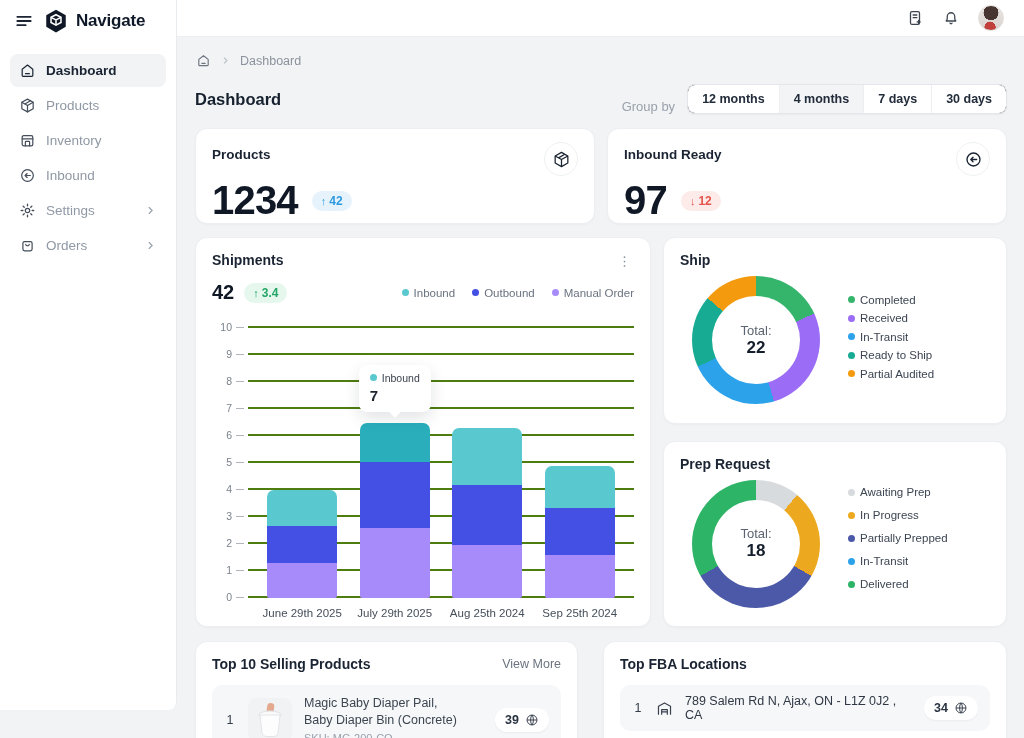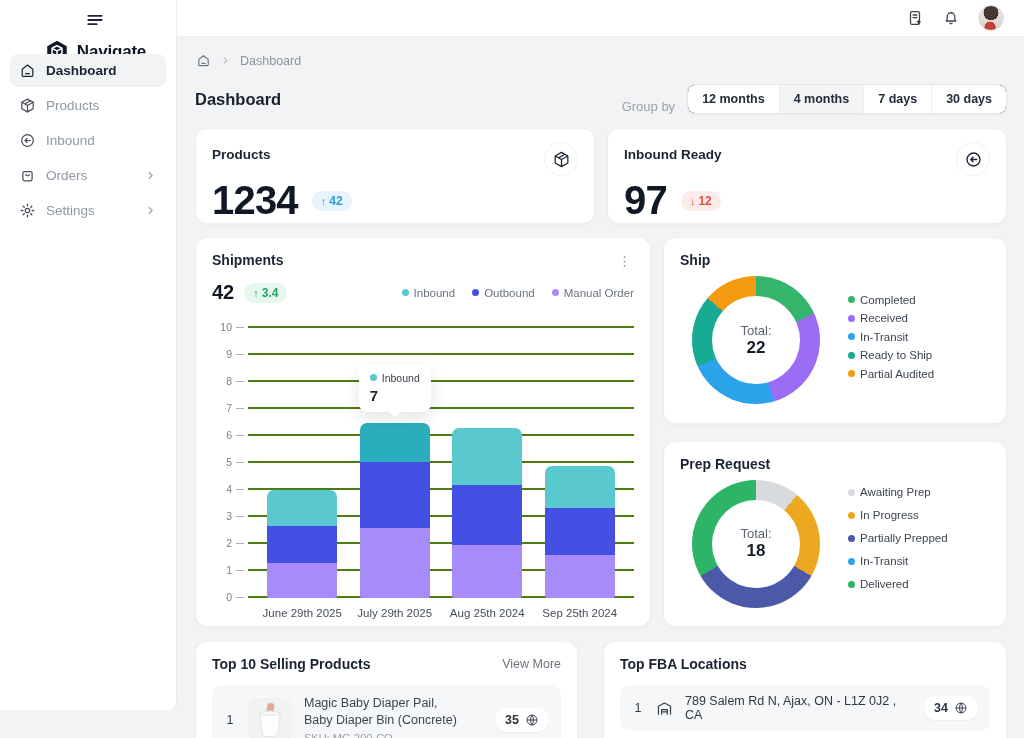--- a/index.html
+++ b/index.html
@@ -9,21 +9,21 @@
     background:#f1f3f4; color:#16202e; position:relative;
   }
   svg { display:block; }
 
   
   .sidebar {
     position:absolute; left:0; top:0; width:177px; height:710px;
     background:#fff; border-right:1px solid #e9ecef; z-index:5;
     border-radius:0 0 8px 0;
   }
-  .side-header { display:flex; align-items:center; gap:9px; padding:10px 0 10px 14px; height:42px;flex-direction:column; }
+  .side-header { display:flex; align-items:center; gap:9px; padding:10px 0 10px 14px; height:42px; }
   .hamburger { cursor:pointer; display:flex; align-items:center; }
   .logo-wrap { display:flex; align-items:center; gap:7px; }
   .logo-text { font-size:17px; font-weight:800; color:#0f1828; letter-spacing:-0.2px; }
   .nav { padding:12px 10px 0 10px; display:flex; flex-direction:column; gap:2px; }
   .nav-item {
     display:flex; align-items:center; gap:10px; padding:8px 9px;
     border-radius:8px; color:#8f98a4; font-size:13.5px; cursor:pointer;
   }
   .nav-item .nav-icon { color:#444d5a; display:flex; }
   .nav-item.active { background:#f1f3f5; color:#1b2433; font-weight:600; }
@@ -204,51 +204,61 @@
             <path d="M12 3l8 4.5v9L12 21l-8-4.5v-9z"></path>
             <path d="M4 7.5l8 4.5 8-4.5M12 12v9M16.2 5.4 8.2 9.9"></path>
           </svg>
         </span>
     <span class="nav-label">Products</span>
 
   </div>
   <div class="nav-item">
     <span class="nav-icon">
           <svg width="17" height="17" viewBox="0 0 24 24" fill="none" stroke="currentColor" stroke-width="1.7" stroke-linecap="round" stroke-linejoin="round">
+            <rect x="4.5" y="5" width="15" height="14.5" rx="2.3"></rect>
+            <path d="M4.5 9.7h15M9 19.5v-5.3a1 1 0 0 1 1-1h4a1 1 0 0 1 1 1v5.3"></path>
+          </svg>
+        </span>
+    <span class="nav-label">Inventory</span>
+
+  </div>
+  <div class="nav-item">
+    <span class="nav-icon">
+          <svg width="17" height="17" viewBox="0 0 24 24" fill="none" stroke="currentColor" stroke-width="1.7" stroke-linecap="round" stroke-linejoin="round">
             <circle cx="12" cy="12" r="8.2"></circle>
             <path d="M16 12H8.6M11.4 9.2 8.6 12l2.8 2.8"></path>
           </svg>
         </span>
     <span class="nav-label">Inbound</span>
 
-  </div>
-  <div class="nav-item">
-    <span class="nav-icon">
-          <svg width="17" height="17" viewBox="0 0 24 24" fill="none" stroke="currentColor" stroke-width="1.7" stroke-linecap="round" stroke-linejoin="round">
-            <rect x="5.5" y="6.5" width="13" height="13" rx="2.4"></rect>
-            <path d="M9.5 10.3a2.5 2.2 0 0 0 5 0"></path>
-          </svg>
-        </span>
-    <span class="nav-label">Orders</span>
-    <span class="nav-chev">
-          <svg width="13" height="13" viewBox="0 0 24 24" fill="none" stroke="currentColor" stroke-width="2.2" stroke-linecap="round">
-            <path d="M9.5 6.5 15 12l-5.5 5.5"></path>
-          </svg>
-        </span>
   </div>
   <div class="nav-item">
     <span class="nav-icon">
           <svg width="17" height="17" viewBox="0 0 24 24" fill="none" stroke="currentColor" stroke-width="1.7" stroke-linecap="round" stroke-linejoin="round">
             <circle cx="12" cy="12" r="3.1"></circle>
             <g stroke-width="1.9">
               <path d="M12 3.2v2.2M12 18.6v2.2M3.2 12h2.2M18.6 12h2.2M5.8 5.8l1.6 1.6M16.6 16.6l1.6 1.6M18.2 5.8l-1.6 1.6M7.4 16.6 5.8 18.2"></path>
             </g>
           </svg>
         </span>
     <span class="nav-label">Settings</span>
+    <span class="nav-chev">
+          <svg width="13" height="13" viewBox="0 0 24 24" fill="none" stroke="currentColor" stroke-width="2.2" stroke-linecap="round">
+            <path d="M9.5 6.5 15 12l-5.5 5.5"></path>
+          </svg>
+        </span>
+  </div>
+  <div class="nav-item">
+    <span class="nav-icon">
+          <svg width="17" height="17" viewBox="0 0 24 24" fill="none" stroke="currentColor" stroke-width="1.7" stroke-linecap="round" stroke-linejoin="round">
+            <rect x="5.5" y="6.5" width="13" height="13" rx="2.4"></rect>
+            <path d="M9.5 10.3a2.5 2.2 0 0 0 5 0"></path>
+          </svg>
+        </span>
+    <span class="nav-label">Orders</span>
     <span class="nav-chev">
           <svg width="13" height="13" viewBox="0 0 24 24" fill="none" stroke="currentColor" stroke-width="2.2" stroke-linecap="round">
             <path d="M9.5 6.5 15 12l-5.5 5.5"></path>
           </svg>
         </span>
   </div>
     </div>
 </div>
 
 <div class="topbar">
@@ -501,21 +511,21 @@
             <ellipse cx="22" cy="17" rx="11" ry="4" fill="#fafafa" stroke="#dfe2e5"></ellipse>
             <path d="M12 17h20l-2 18a4 4 0 0 1-4 3.5h-8a4 4 0 0 1-4-3.5Z" fill="#fdfdfd" stroke="#e2e5e8"></path>
           </svg>
         </span>
         <span class="prod-text">
           <div>Magic Baby Diaper Pail,</div>
           <div>Baby Diaper Bin (Concrete)</div>
           <div class="prod-sku">SKU: MG-200-CO</div>
         </span>
         <span class="count-pill">
-          <span>35</span>
+          <span>39</span>
           <span class="p-icon">
             <svg width="14" height="14" viewBox="0 0 24 24" fill="none" stroke="currentColor" stroke-width="1.7">
                 <circle cx="12" cy="12" r="8.5"></circle>
                 <path d="M3.5 12h17M12 3.5c3.2 2.6 3.2 14.4 0 17M12 3.5c-3.2 2.6-3.2 14.4 0 17"></path>
               </svg>
           </span>
         </span>
       </div>
     </div>
 

